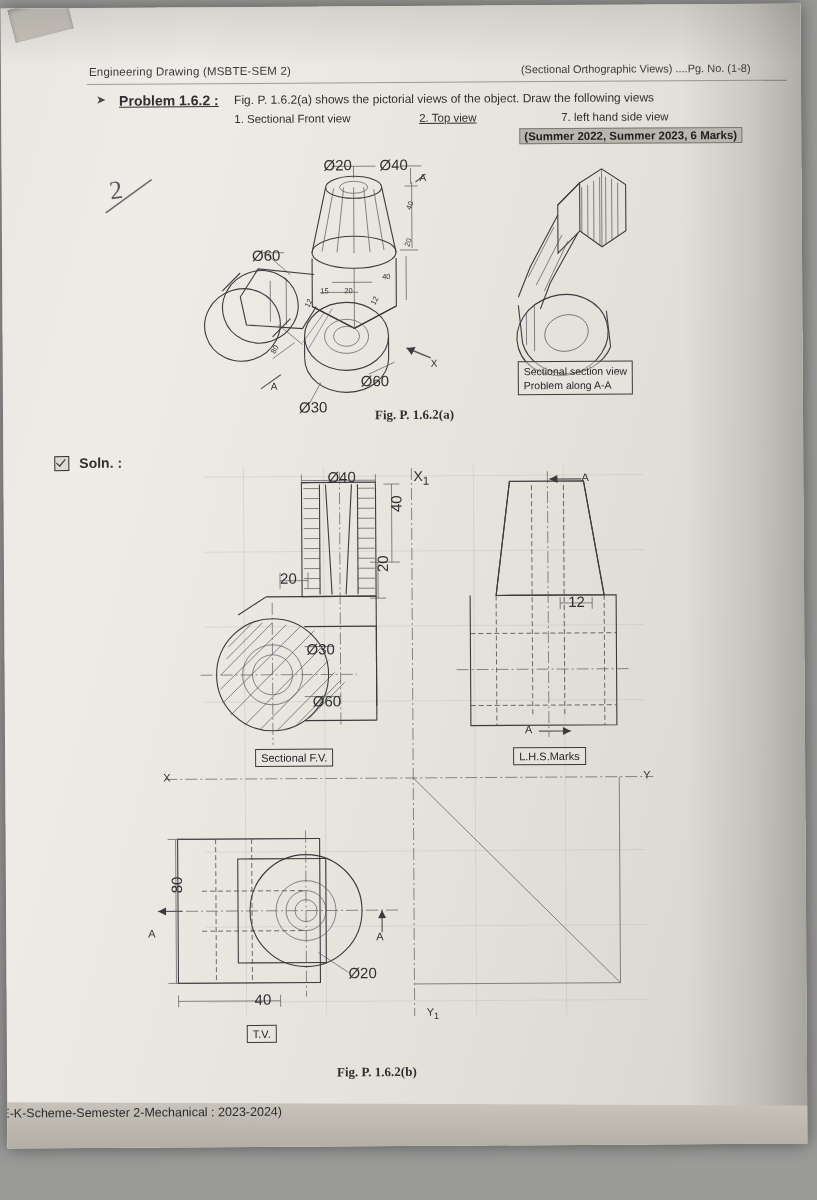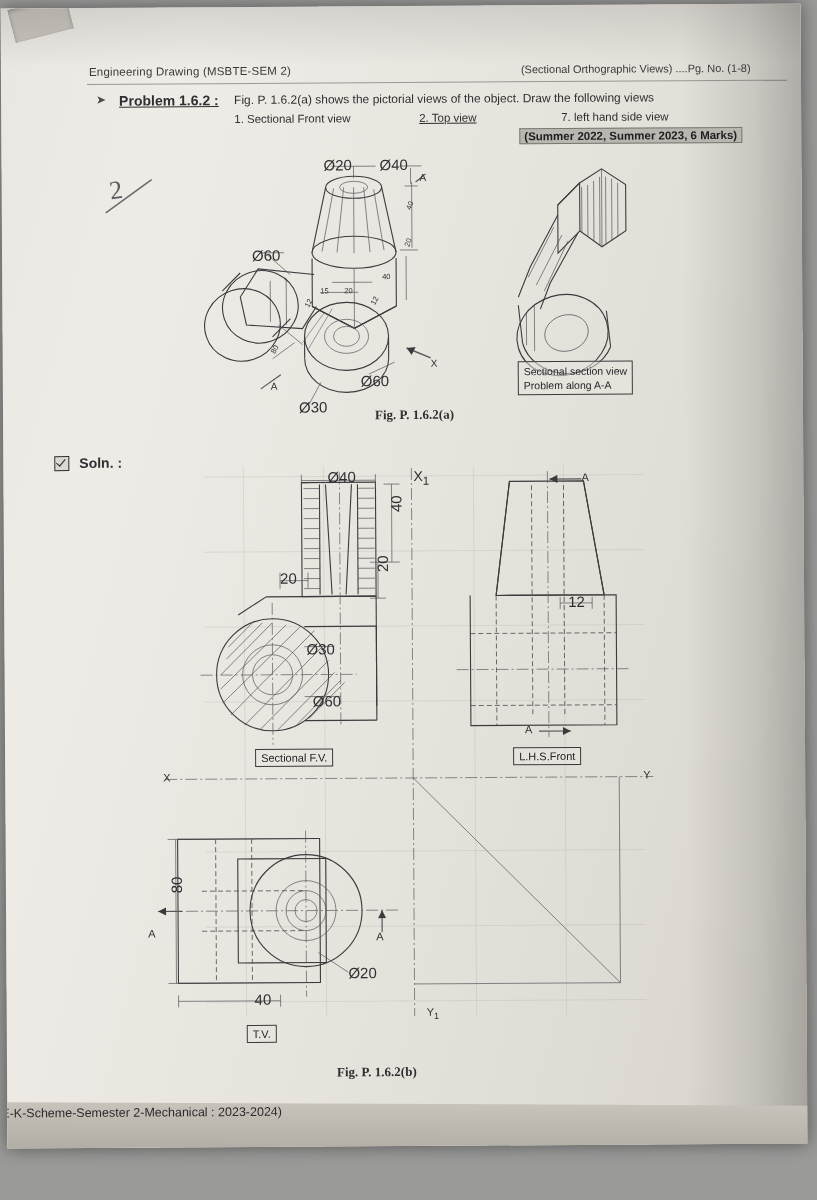--- a/index.html
+++ b/index.html
@@ -452,21 +452,21 @@
     <div class="dim" style="left:420px;top:1000px;font-size:11px;"><span>Y</span><sub>1</sub></div>
     <div class="dim" style="left:158px;top:764px;font-size:11px;">X</div>
     <div class="dim" style="left:638px;top:764px;font-size:11px;">Y</div>
 
     <div class="dim" style="left:578px;top:466px;font-size:11px;">A</div>
     <div class="dim" style="left:520px;top:718px;font-size:11px;">A</div>
     <div class="dim" style="left:142px;top:920px;font-size:11px;">A</div>
     <div class="dim" style="left:370px;top:924px;font-size:11px;">A</div>
 
     <div class="boxlbl" style="left:250px;top:742px;font-size:11px;">Sectional F.V.</div>
-    <div class="boxlbl" style="left:508px;top:742px;font-size:11px;">L.H.S.Front</div>
+    <div class="boxlbl" style="left:508px;top:742px;font-size:11px;">L.H.S.Marks</div>
     <div class="boxlbl" style="left:240px;top:1018px;font-size:11px;">T.V.</div>
 
     <div class="t figcap" style="left:330px;top:1058px;">Fig. P. 1.6.2(b)</div>
 
     <div class="bottom-edge"></div>
     <div class="bottom-edge2"></div>
     <div class="footer" style="left:-6px;top:1098px;">E-K-Scheme-Semester 2-Mechanical : 2023-2024)</div>
   </div>
 
 </div>

